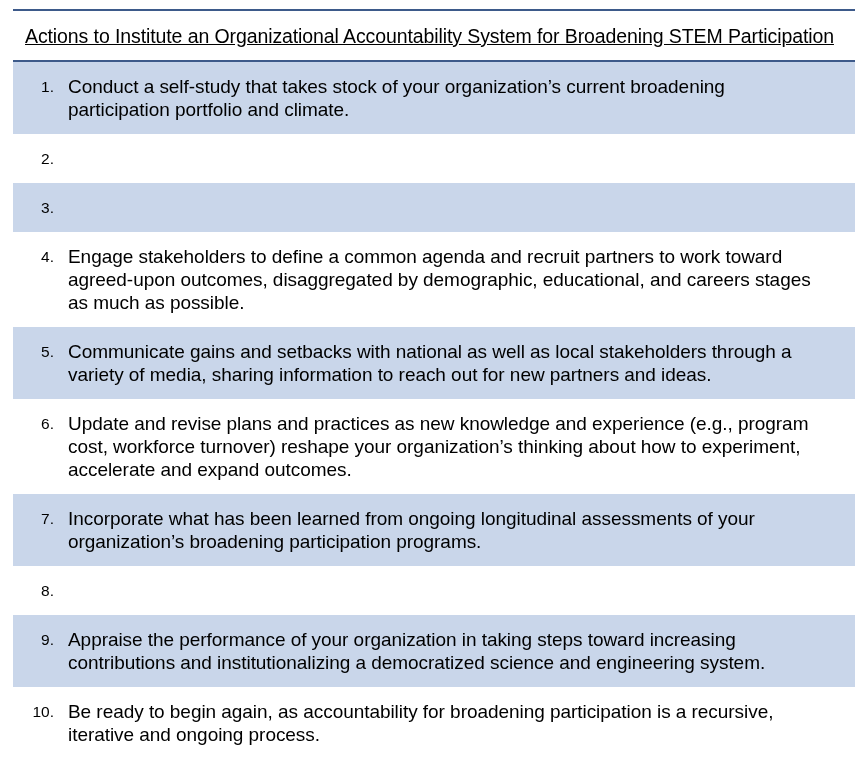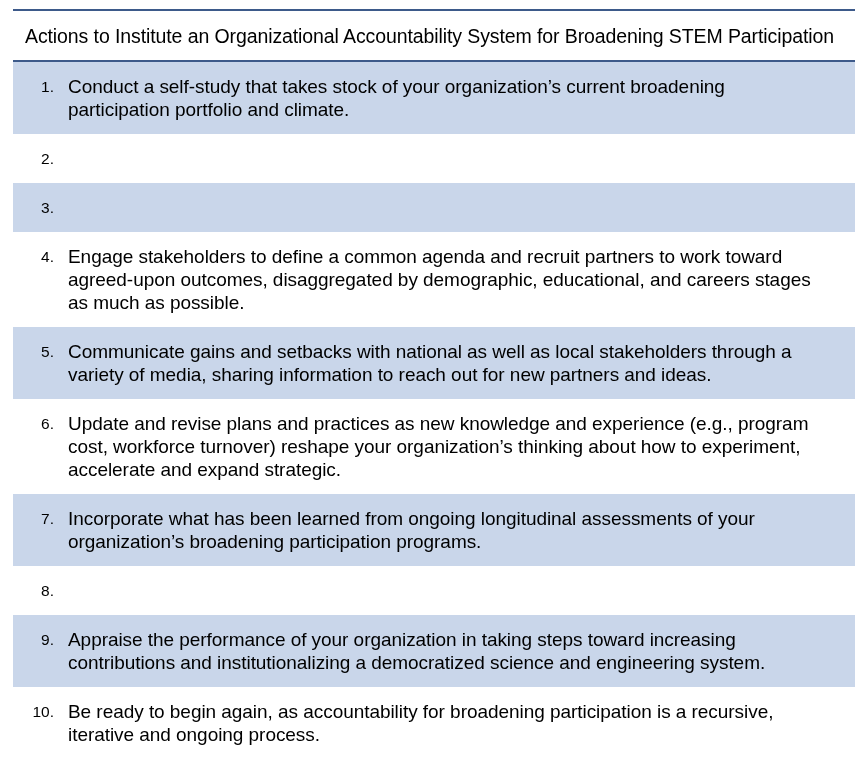--- a/index.html
+++ b/index.html
@@ -35,20 +35,21 @@
     padding: 13px 18px 12px 25px;
   }
 
   .title {
     font-size: 19.5px;
     line-height: 24px;
     font-weight: 400;
     letter-spacing: -0.1px;
     color: #000000;
     white-space: nowrap;
+    text-decoration: underline;
   }
 
   .list {
     margin: 0;
     padding: 0;
     list-style: none;
   }
 
   .row {
     display: flex;
@@ -109,21 +110,21 @@
       <li class="row">
         <span class="row-number">4.</span>
         <span class="row-text">Engage stakeholders to define a common agenda and recruit partners to work toward agreed-upon outcomes, disaggregated by demographic, educational, and careers stages as much as possible.</span>
       </li>
       <li class="row shaded">
         <span class="row-number">5.</span>
         <span class="row-text">Communicate gains and setbacks with national as well as local stakeholders through a variety of media, sharing information to reach out for new partners and ideas.</span>
       </li>
       <li class="row">
         <span class="row-number">6.</span>
-        <span class="row-text">Update and revise plans and practices as new knowledge and experience (e.g., program cost, workforce turnover) reshape your organization’s thinking about how to experiment, accelerate and expand strategic.</span>
+        <span class="row-text">Update and revise plans and practices as new knowledge and experience (e.g., program cost, workforce turnover) reshape your organization’s thinking about how to experiment, accelerate and expand outcomes.</span>
       </li>
       <li class="row shaded">
         <span class="row-number">7.</span>
         <span class="row-text">Incorporate what has been learned from ongoing longitudinal assessments of your organization’s broadening participation programs.</span>
       </li>
       <li class="row">
         <span class="row-number">8.</span>
       </li>
       <li class="row shaded">
         <span class="row-number">9.</span>

